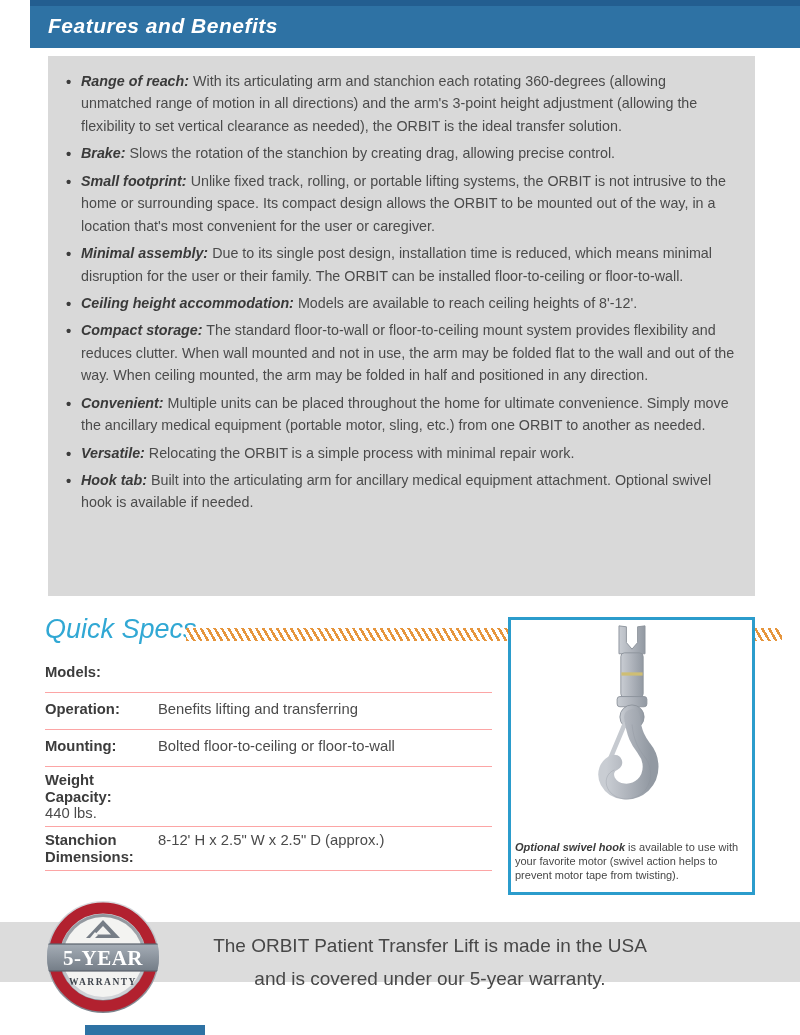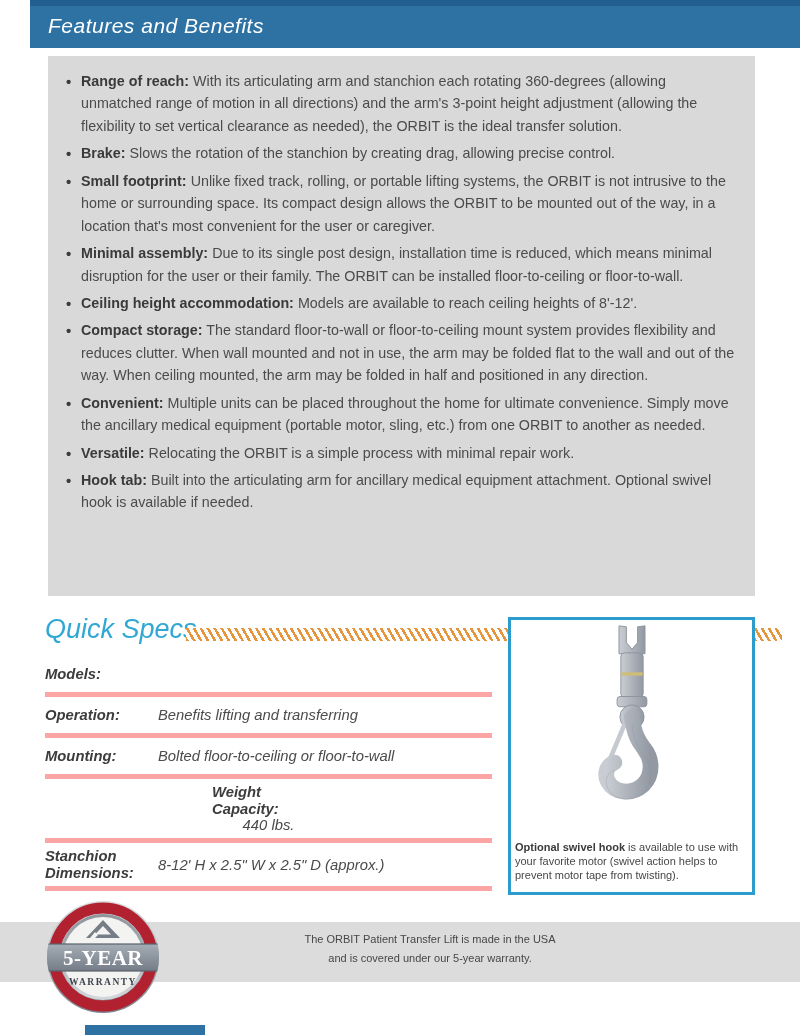--- a/index.html
+++ b/index.html
@@ -8,53 +8,53 @@
     background:#ffffff; font-family:"Liberation Sans", sans-serif; color:#4b4b4b;
   }
 
   
   .header-bar {
     position:absolute; top:0; left:30px; right:0; height:42px;
     background:#2e72a4; border-top:6px solid #235e90;
   }
   .header-bar h1 {
     margin:0; padding:8px 0 0 18px;
-    font-size:21px; font-weight:normal; font-style:italic;
+    font-size:21px; font-weight:bold; font-style:italic;
     color:#ffffff; letter-spacing:0.5px;
   }
 
   
   .features-panel {
     position:absolute; left:48px; top:56px; width:671px; height:512px;
     background:#d9d9d9; padding:14px 18px 14px 18px;
   }
   .features-panel ul { margin:0; padding:0; list-style:none; }
   .features-panel li {
     position:relative; padding-left:15px; margin-bottom:5px;
     font-size:14.3px; line-height:1.57; color:#4b4b4b;
   }
   .features-panel li::before {
     content:"\2022"; position:absolute; left:0; top:0;
     font-size:15px; color:#3c3c3c; font-weight:bold;
   }
-  .lead { font-weight:bold; color:#3a3a3a; }
+  .lead { font-weight:bold; font-style:italic; color:#3a3a3a; }
 
   
   .quick-specs-title {
     position:absolute; left:45px; top:614px; margin:0;
     font-size:27px; font-weight:normal; font-style:italic; color:#31a8d4;
   }
   .hatch-divider {
     position:absolute; left:186px; top:628px; width:596px; height:13px;
     background:repeating-linear-gradient(60deg, #e6953c 0 2.5px, #ffffff 2.5px 6px);
   }
   .specs-table { position:absolute; left:45px; top:656px; width:447px; }
   .spec-row {
-    display:flex; align-items:center;
-    border-bottom:5px solid #fca5a5; padding:8px 0; min-height:20px;font-style:italic;
+    display:flex; align-items:flex-start;
+    border-bottom:1px solid #fca5a5; padding:8px 0; min-height:20px;
   }
   .spec-label {
     width:113px; flex:none; font-weight:bold; font-size:14.8px;
     color:#3c3c3c; line-height:1.12;
   }
   .spec-value { font-size:14.8px; color:#4b4b4b; }
 
   
   .hook-box {
     position:absolute; left:508px; top:617px; width:241px; height:272px;
@@ -66,21 +66,21 @@
     font-size:11px; line-height:1.28; color:#474747;
   }
 
   
   .footer-band {
     position:absolute; left:0; top:922px; width:800px; height:60px;
     background:#dcdcdc;
   }
   .footer-band .txt {
     padding:8px 0 0 60px; text-align:center;
-    font-size:11px; color:#474747; line-height:1.72;
+    font-size:19px; color:#474747; line-height:1.72;
   }
   .warranty-badge { position:absolute; left:46px; top:898px; z-index:3; }
 
   .bottom-blue-bar {
     position:absolute; left:85px; bottom:0; width:120px; height:10px;
     background:#2e72a4;
   }
 </style>
 </head>
 <body>

